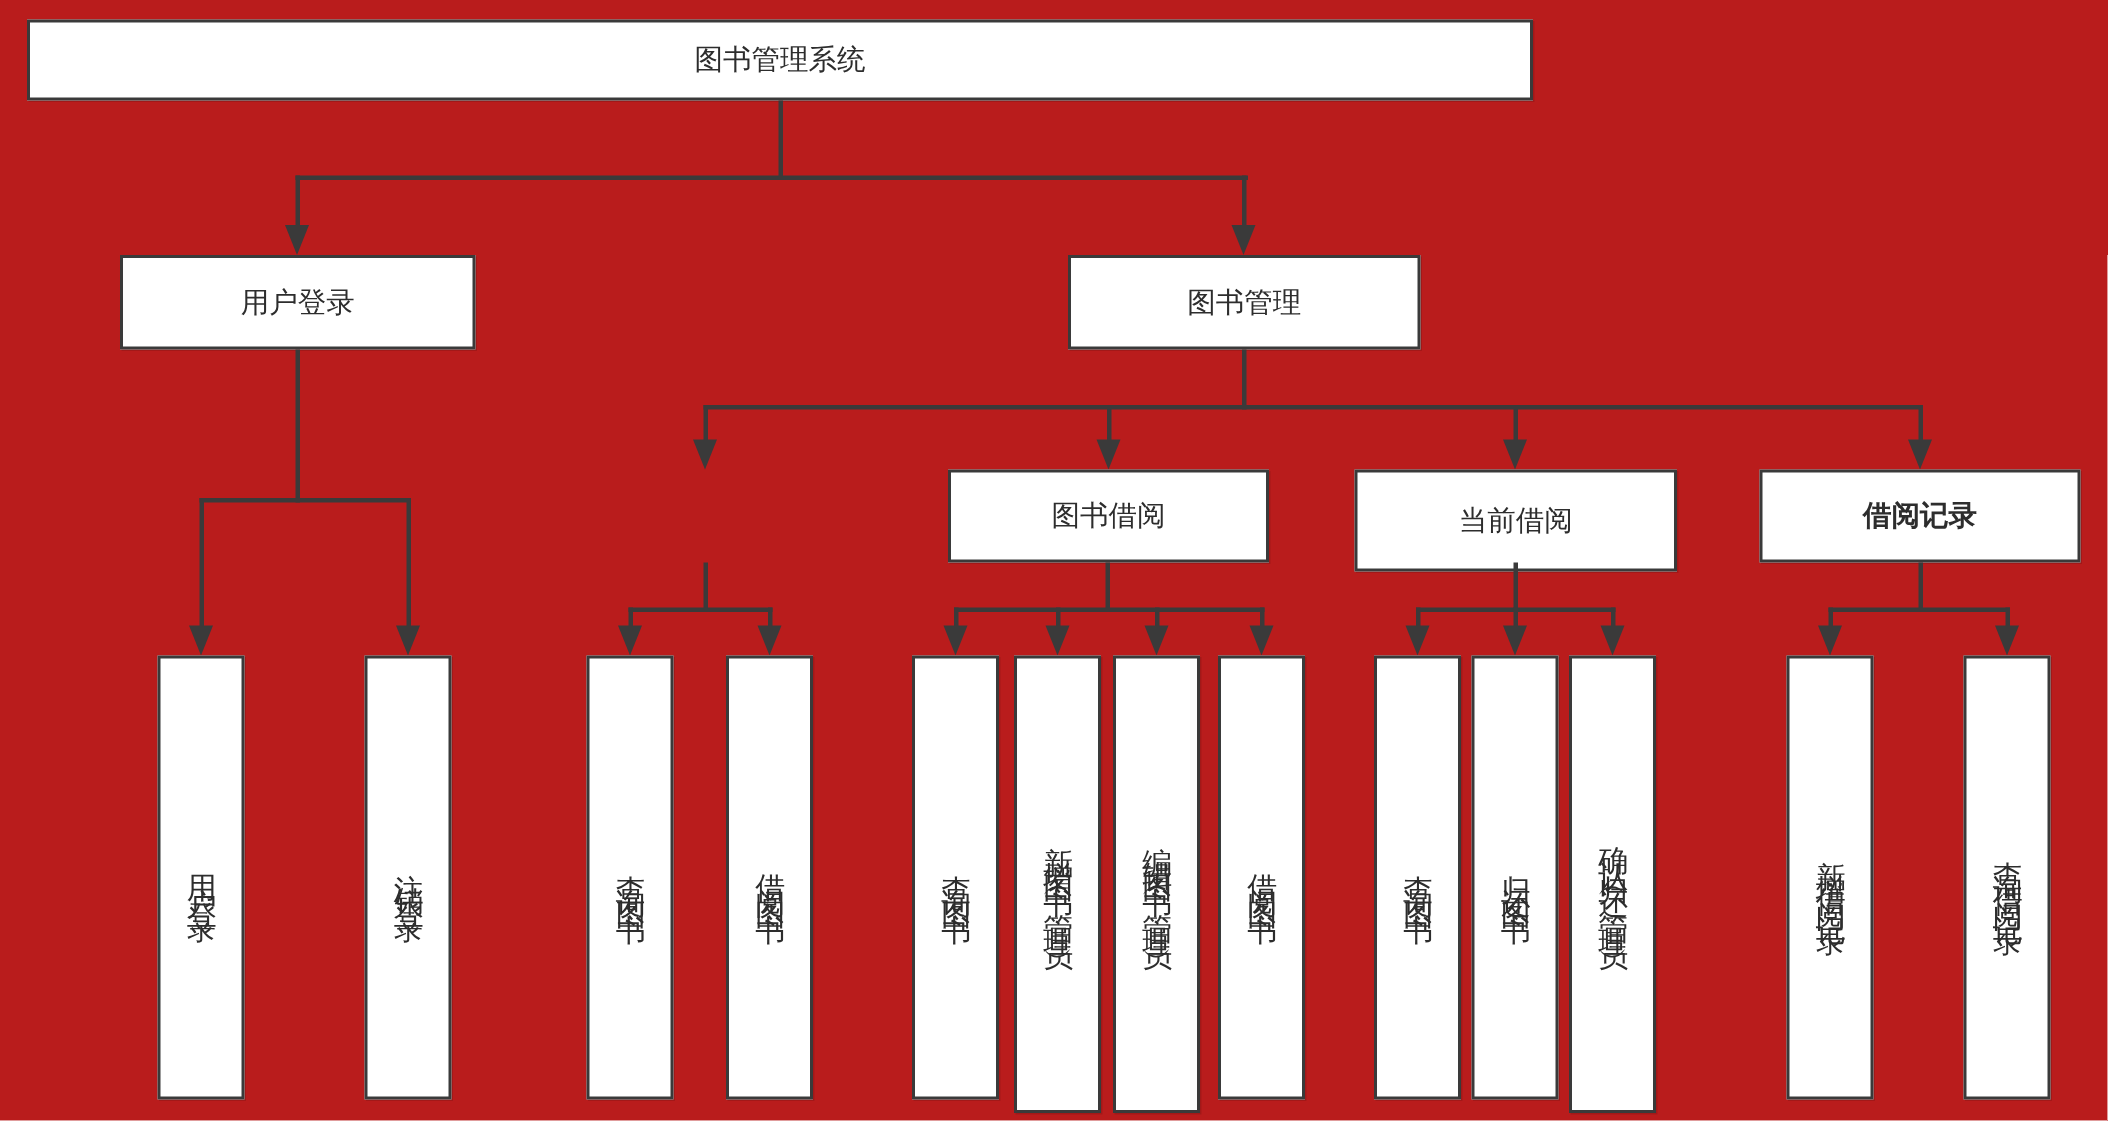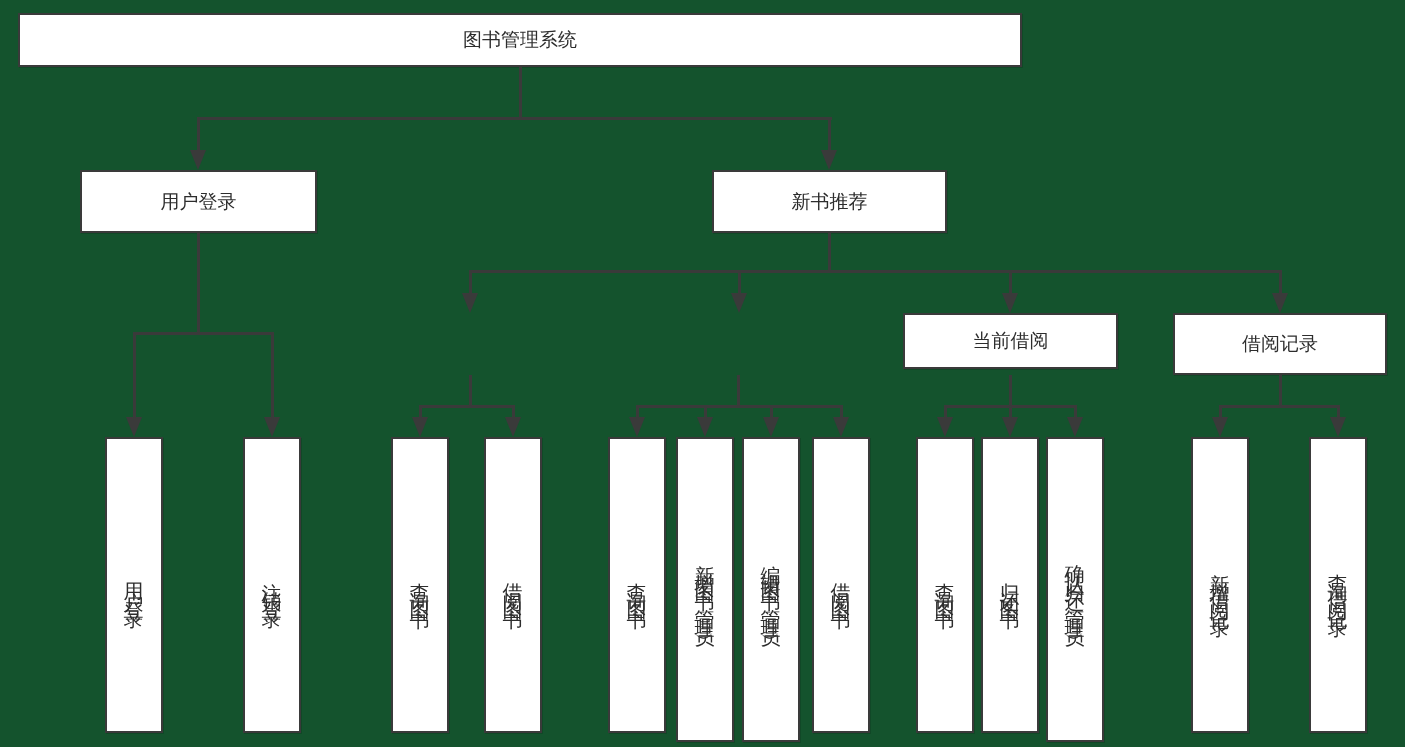--- a/index.html
+++ b/index.html
@@ -1,17 +1,17 @@
 <!DOCTYPE html>
 <html><head>
 <meta charset="utf-8">
 <style>
   html,body{margin:0;padding:0;background:#fff;}
   .canvas{
-    position:relative;width:1405px;height:747px;background:#14532d;
+    position:relative;width:1405px;height:747px;background:#b91c1c;
     font-family:"Liberation Sans","DejaVu Sans",sans-serif;overflow:hidden;
   }
   .hbox{
     position:absolute;border:2px solid #3a3a3a;background:#fff;
     display:flex;align-items:center;justify-content:center;
     font-size:19px;color:#2d2d2d;box-sizing:border-box;
     box-shadow:1px 1px 0 rgba(0,0,0,0.12);
   }
   .vbox{
     position:absolute;border:2px solid #3a3a3a;background:#fff;width:58px;
@@ -46,45 +46,48 @@
   <div class="line" style="left:197px;top:117px;width:635px;height:3px;"></div>
   <div class="line" style="left:197px;top:117px;width:3px;height:33px;"></div>
   <div class="line" style="left:828px;top:117px;width:3px;height:33px;"></div>
   <div class="arrow" style="left:190px;top:150px;"></div>
   <div class="arrow" style="left:821px;top:150px;"></div>
 
   <div class="hbox" style="left:80px;top:170px;width:237px;height:63px;">
     <span>用户登录</span>
   </div>
   <div class="hbox" style="left:712px;top:170px;width:235px;height:63px;">
-    <span>新书推荐</span>
+    <span>图书管理</span>
   </div>
 
   <div class="line" style="left:197px;top:233px;width:3px;height:102px;"></div>
   <div class="line" style="left:133px;top:332px;width:141px;height:3px;"></div>
   <div class="line" style="left:133px;top:332px;width:3px;height:87px;"></div>
   <div class="line" style="left:271px;top:332px;width:3px;height:87px;"></div>
   <div class="arrow" style="left:126px;top:417px;"></div>
   <div class="arrow" style="left:264px;top:417px;"></div>
 
   <div class="line" style="left:828px;top:233px;width:3px;height:40px;"></div>
   <div class="line" style="left:469px;top:270px;width:813px;height:3px;"></div>
   <div class="line" style="left:469px;top:270px;width:3px;height:25px;"></div>
   <div class="line" style="left:738px;top:270px;width:3px;height:25px;"></div>
   <div class="line" style="left:1009px;top:270px;width:3px;height:25px;"></div>
   <div class="line" style="left:1279px;top:270px;width:3px;height:25px;"></div>
   <div class="arrow" style="left:462px;top:293px;"></div>
   <div class="arrow" style="left:731px;top:293px;"></div>
   <div class="arrow" style="left:1002px;top:293px;"></div>
   <div class="arrow" style="left:1272px;top:293px;"></div>
 
-  <div class="hbox" style="left:903px;top:313px;width:215px;height:56px;">
+  <div class="hbox" style="left:632px;top:313px;width:214px;height:62px;">
+    <span>图书借阅</span>
+  </div>
+  <div class="hbox" style="left:903px;top:313px;width:215px;height:68px;">
     <span>当前借阅</span>
   </div>
-  <div class="hbox" style="left:1173px;top:313px;width:214px;height:62px;">
+  <div class="hbox" style="left:1173px;top:313px;width:214px;height:62px;font-weight:bold;">
     <span>借阅记录</span>
   </div>
 
   <div class="line" style="left:469px;top:375px;width:3px;height:33px;"></div>
   <div class="line" style="left:419px;top:405px;width:96px;height:3px;"></div>
   <div class="line" style="left:419px;top:405px;width:3px;height:14px;"></div>
   <div class="line" style="left:512px;top:405px;width:3px;height:14px;"></div>
   <div class="arrow" style="left:412px;top:417px;"></div>
   <div class="arrow" style="left:505px;top:417px;"></div>
 

